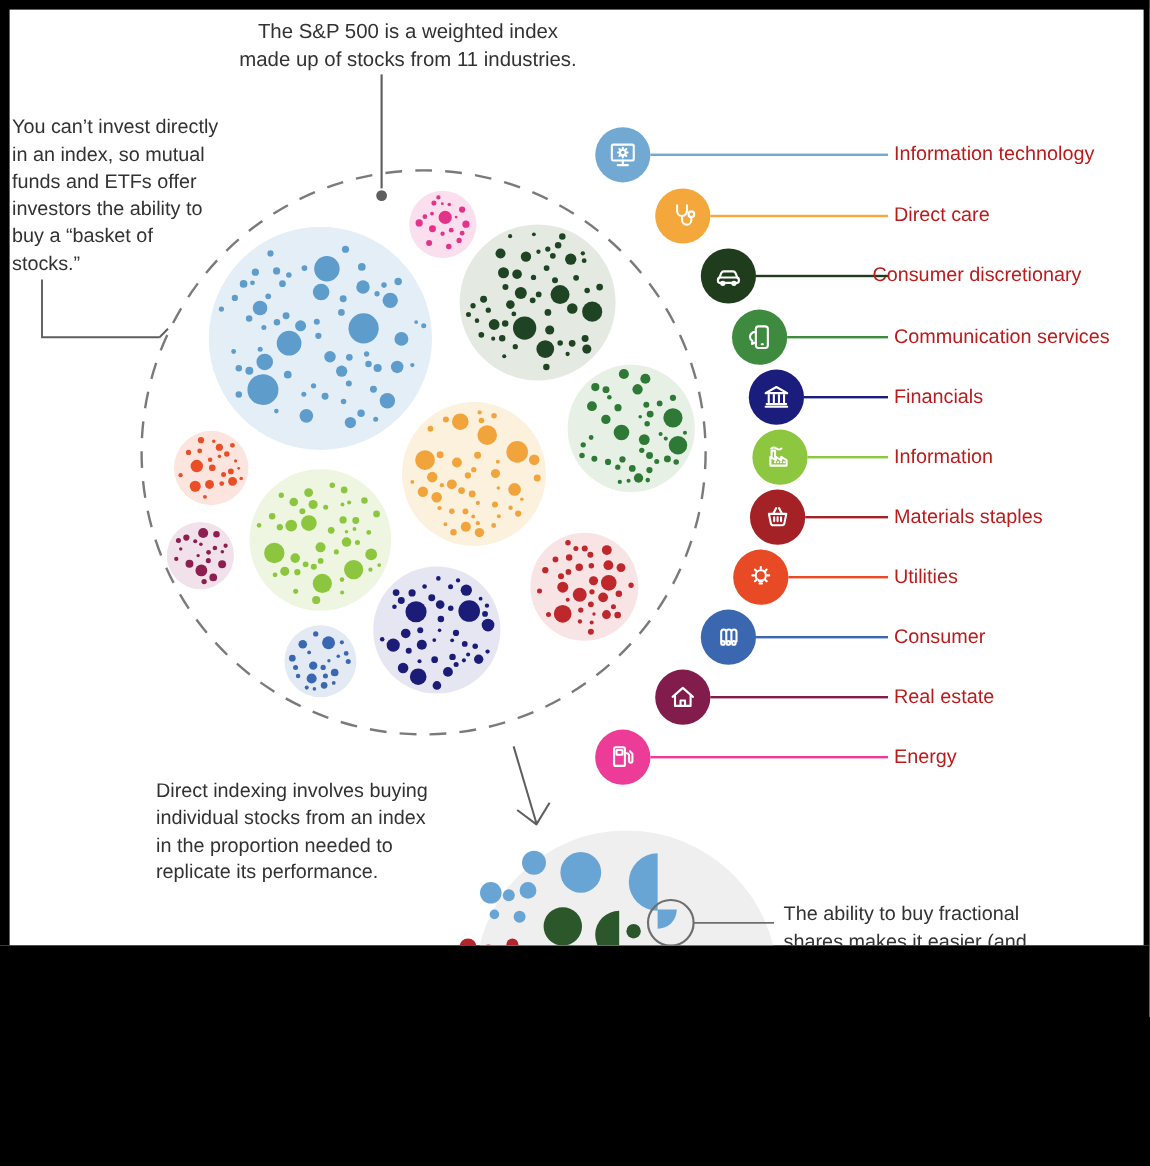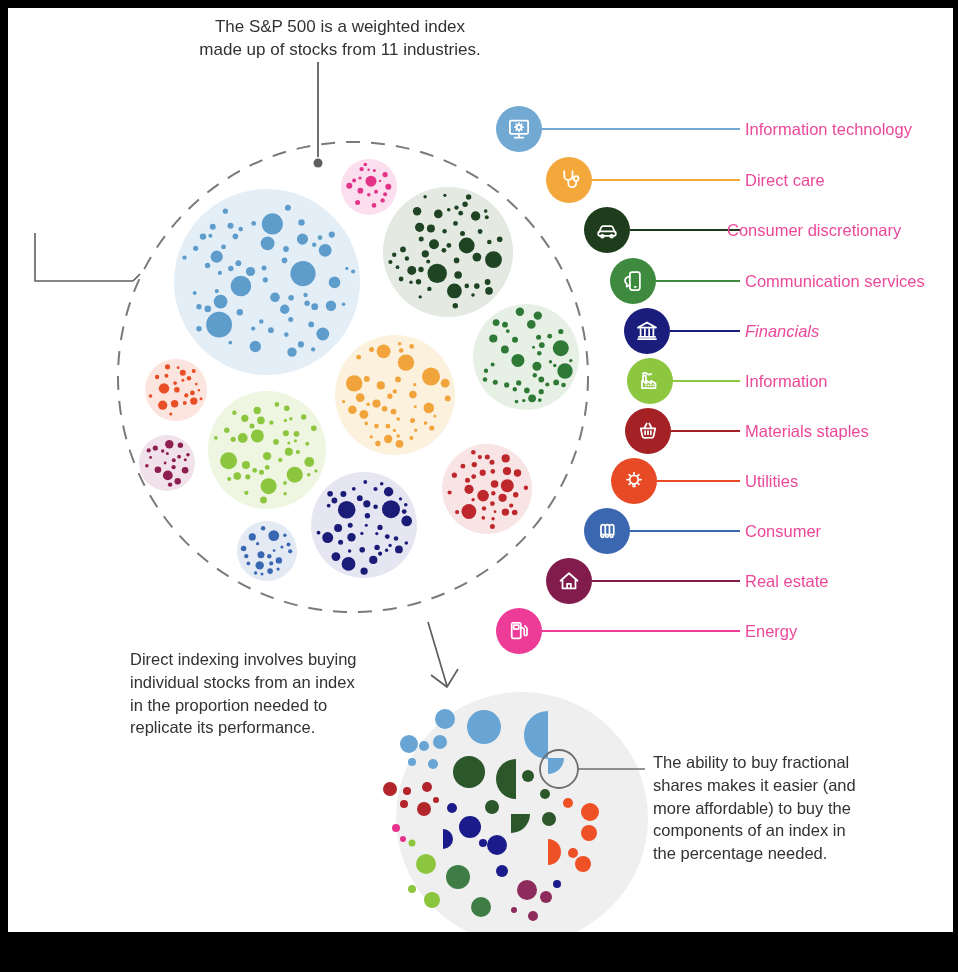--- a/index.html
+++ b/index.html
@@ -1,27 +1,27 @@
 <!DOCTYPE html>
 <html><head>
 <meta charset="utf-8">
 <style>
   html,body{margin:0;padding:0;background:#000;}
-  .page{position:relative;width:958px;height:932px;background:#ffffff;overflow:hidden;
+  .page{position:relative;width:958px;height:788px;background:#ffffff;overflow:hidden;
         font-family:"Liberation Sans",sans-serif;}
   #art{position:absolute;left:0;top:0;}
   .txt{position:absolute;color:#323232;font-size:16.5px;line-height:1.38;white-space:pre-line;}
   .txt-top{left:140px;top:15px;width:400px;text-align:center;font-size:17px;}
   .txt-left{left:10px;top:95px;width:210px;}
   .txt-direct{left:130px;top:648px;width:310px;}
   .txt-fractional{left:653px;top:751px;width:240px;}
   .legend-icon{position:absolute;width:46px;height:46px;border-radius:50%;
                display:flex;align-items:center;justify-content:center;}
   .legend-line{position:absolute;height:2px;}
-  .legend-label{position:absolute;transform:translateY(-50%);color:#ec4899;font-size:16.5px;white-space:nowrap;}
+  .legend-label{position:absolute;transform:translateY(-50%);color:#b91c1c;font-size:16.5px;white-space:nowrap;}
   .frame{position:absolute;background:#000;}
   .frame-top{left:0;top:0;width:958px;height:8px;}
   .frame-left{left:0;top:0;width:8px;height:972px;}
   .frame-right{left:953px;top:0;width:5px;height:972px;}
   .frame-bottom{left:0;top:963px;width:958px;height:9px;}
 </style>
 </head>
 <body>
 
 <div class="page">
@@ -513,20 +513,26 @@
         <circle cx="546" cy="897" r="6" fill="#8D2B5C"></circle>
         <circle cx="514" cy="910" r="3" fill="#8D2B5C"></circle>
         <circle cx="533" cy="916" r="5" fill="#8D2B5C"></circle>
       </g>
       <circle cx="559" cy="769" r="19" fill="none" stroke="#6E6E6E" stroke-width="1.8"></circle>
       <path d="M578 769 H645" stroke="#6E6E6E" stroke-width="1.4"></path>
     </svg>
 
   <div class="txt txt-top">The S&amp;P 500 is a weighted index
 made up of stocks from 11 industries.</div>
+  <div class="txt txt-left">You can’t invest directly
+in an index, so mutual
+funds and ETFs offer
+investors the ability to
+buy a “basket of
+stocks.”</div>
   <div class="txt txt-direct">Direct indexing involves buying
 individual stocks from an index
 in the proportion needed to
 replicate its performance.</div>
   <div class="txt txt-fractional">The ability to buy fractional
 shares makes it easier (and
 more affordable) to buy the
 components of an index in
 the percentage needed.</div>
 
@@ -570,21 +576,21 @@
       <div class="legend-line" style="left: 656px; top: 280px; width: 84px; background: rgb(62, 138, 63);"></div>
       <div class="legend-label" style="left: 745px; top: 281px;">Communication services</div>
       <div class="legend-icon" style="left: 624px; top: 308px; background: rgb(27, 29, 125);">
         <svg width="30" height="30" viewBox="0 0 24 24" fill="none" stroke="#fff" stroke-width="1.4" stroke-linecap="round" stroke-linejoin="round">
           <path d="M4.8 9.3L12 5.2l7.2 4.1z"></path>
           <path d="M6.9 10.5v4.8M10.3 10.5v4.8M13.7 10.5v4.8M17.1 10.5v4.8"></path>
           <path d="M5.5 16.6h13M4.8 18.4h14.4"></path>
         </svg>
       </div>
       <div class="legend-line" style="left: 670px; top: 330px; width: 70px; background: rgb(27, 29, 125);"></div>
-      <div class="legend-label" style="left: 745px; top: 331px; font-style: italic;">Financials</div>
+      <div class="legend-label" style="left: 745px; top: 331px;">Financials</div>
       <div class="legend-icon" style="left: 627px; top: 358px; background: rgb(141, 198, 63);">
         <svg width="30" height="30" viewBox="0 0 24 24" fill="none" stroke="#fff" stroke-width="1.4" stroke-linecap="round" stroke-linejoin="round">
           <path d="M5.6 17.6v-5.8l3.6 2.1v-2.1l3.6 2.1v-2.1l3.6 2.1v3.7z"></path>
           <path d="M6.4 11.8V7.6h2.3v4.2"></path>
           <path d="M6.2 6.2c1-.8 2.4-.8 3.4 0 1 .8 2.4.8 3.4 0"></path>
           <path d="M8.6 15.4h.2M10.6 15.4h.2M12.6 15.4h.2M14.6 15.4h.2"></path>
         </svg>
       </div>
       <div class="legend-line" style="left: 673px; top: 380px; width: 67px; background: rgb(141, 198, 63);"></div>
       <div class="legend-label" style="left: 745px; top: 381px;">Information</div>

